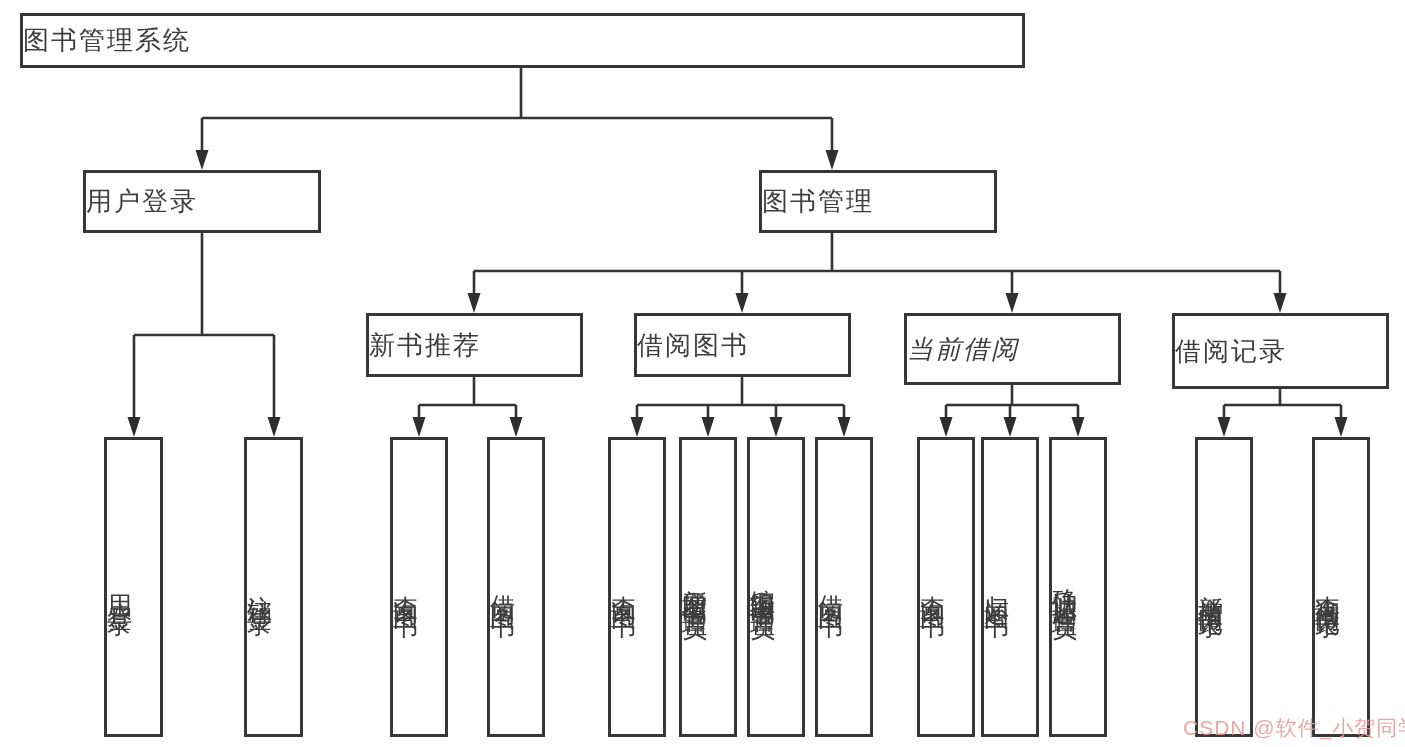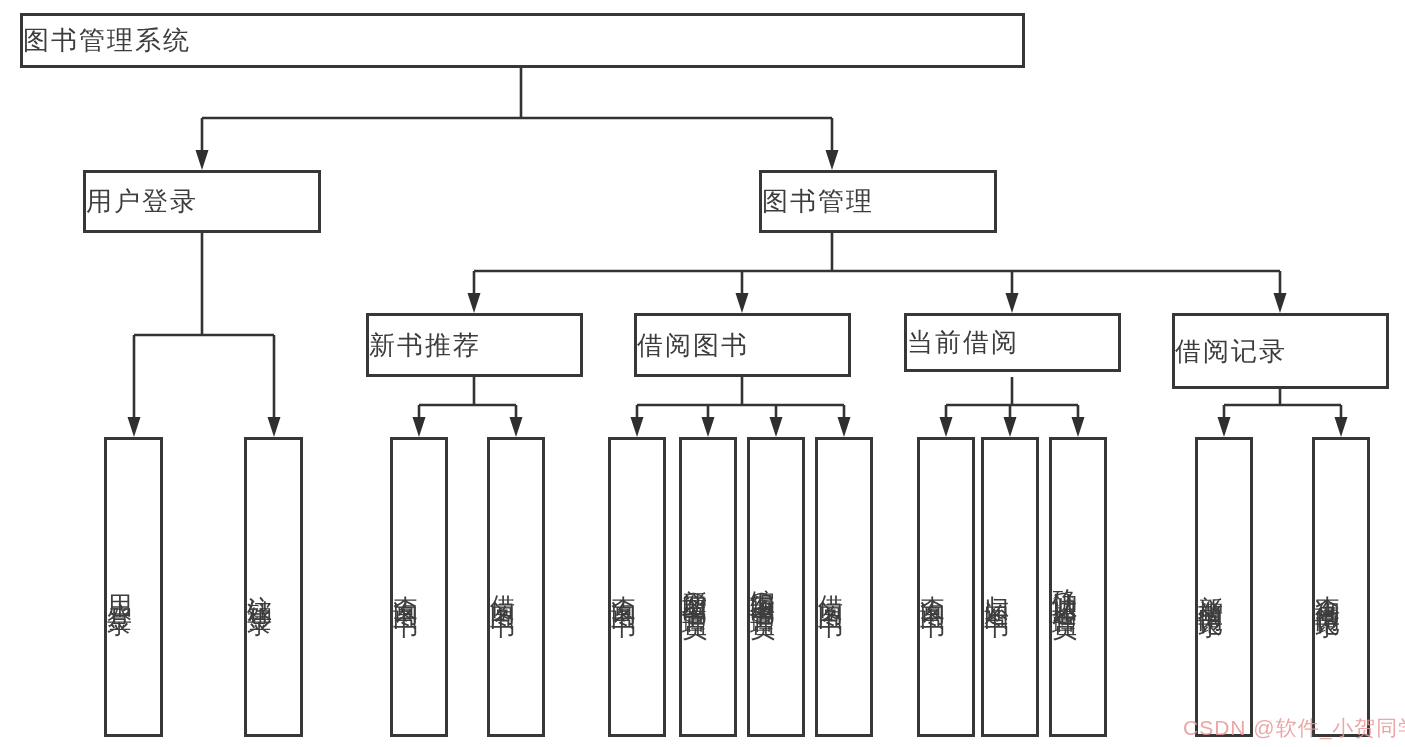--- a/index.html
+++ b/index.html
@@ -33,21 +33,21 @@
   }
   .vbox .vtext.long { letter-spacing:4px; }
   
   #n-root   { left:20px;  top:13px;  width:1005px; height:55px; }
   
   #n-login  { left:83px;  top:170px; width:238px; height:63px; }
   #n-mgmt   { left:713px; top:170px; width:238px; height:63px;margin-left:46px; }
   
   #n-newbook { left:366px;  top:313px; width:217px; height:64px; }
   #n-borrow  { left:634px;  top:313px; width:217px; height:64px; }
-  #n-current { left:904px;  top:313px; width:217px; height:59px; }
+  #n-current { left:904px;  top:313px; width:217px; height:72px;font-style:italic; }
   #n-record  { left:1172px; top:313px; width:217px; height:76px; }
   
   .leaf { top:437px; width:59px; height:300px; }
   #l-login    { left:104px; }
   #l-logout   { left:244px; }
   #l-nbquery  { left:390px; width:58px; }
   #l-nbborrow { left:487px; width:58px; }
   #l-bwquery  { left:608px; width:58px; }
   #l-bwadd    { left:679px; width:58px; }
   #l-bwedit   { left:747px; width:58px; }

